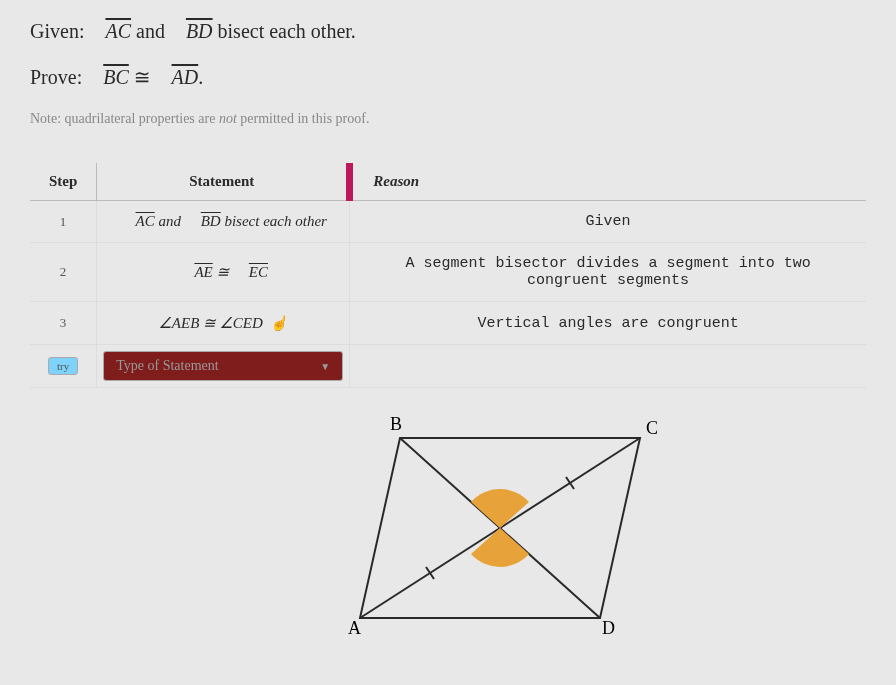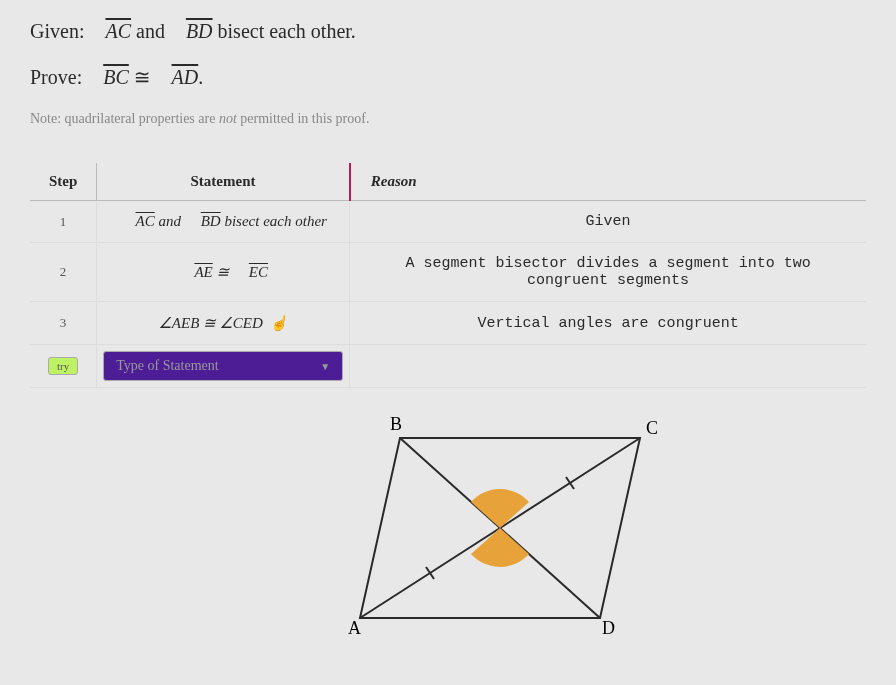--- a/index.html
+++ b/index.html
@@ -31,21 +31,21 @@
       border-collapse: collapse;
     }
     .proof-table th {
       font-weight: bold;
       text-align: center;
       padding: 10px 18px;
       font-size: 15px;
       border-bottom: 1px solid #bbb;
     }
     .proof-table th:first-child { border-right: 1px solid #bbb; }
-    .proof-table th:nth-child(2) { border-right: 2px solid #be185d; }
+    .proof-table th:nth-child(2) { border-right: 7px solid #be185d; }
     .proof-table th.reason-header { text-align: left; padding-left: 20px; font-style: italic; }
     .proof-table td {
       padding: 12px 18px;
       font-size: 15px;
       text-align: center;
       border-bottom: 1px solid #ddd;
     }
     .proof-table td.step-num {
       border-right: 1px solid #ddd;
       font-size: 13px;
@@ -59,32 +59,32 @@
       text-align: center;
       font-style: normal;
       font-family: Liberation Mono, monospace;
     }
     .try-btn {
       display: inline-block;
       border: 1px solid #aaa;
       border-radius: 3px;
       padding: 2px 8px;
       font-size: 11px;
-      background: #bef264;
+      background: #7dd3fc;
       color: #555;
     }
     .type-dropdown {
       display: flex;
       align-items: center;
       justify-content: space-between;
       border: 1px solid #aaa;
       border-radius: 3px;
       padding: 6px 12px;
       width: 240px;
-      background: #4c1d95;
+      background: #7f1d1d;
       color: #999;
       font-size: 14px;
       font-style: normal;
       cursor: pointer;
     }
     .dropdown-caret {
       font-size: 10px;
       color: #999;
     }
     .cursor-icon {

